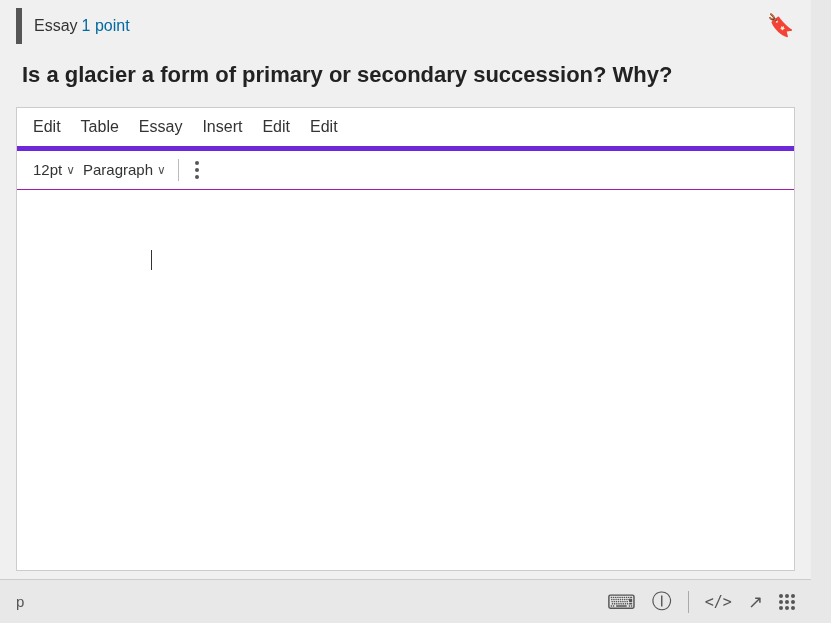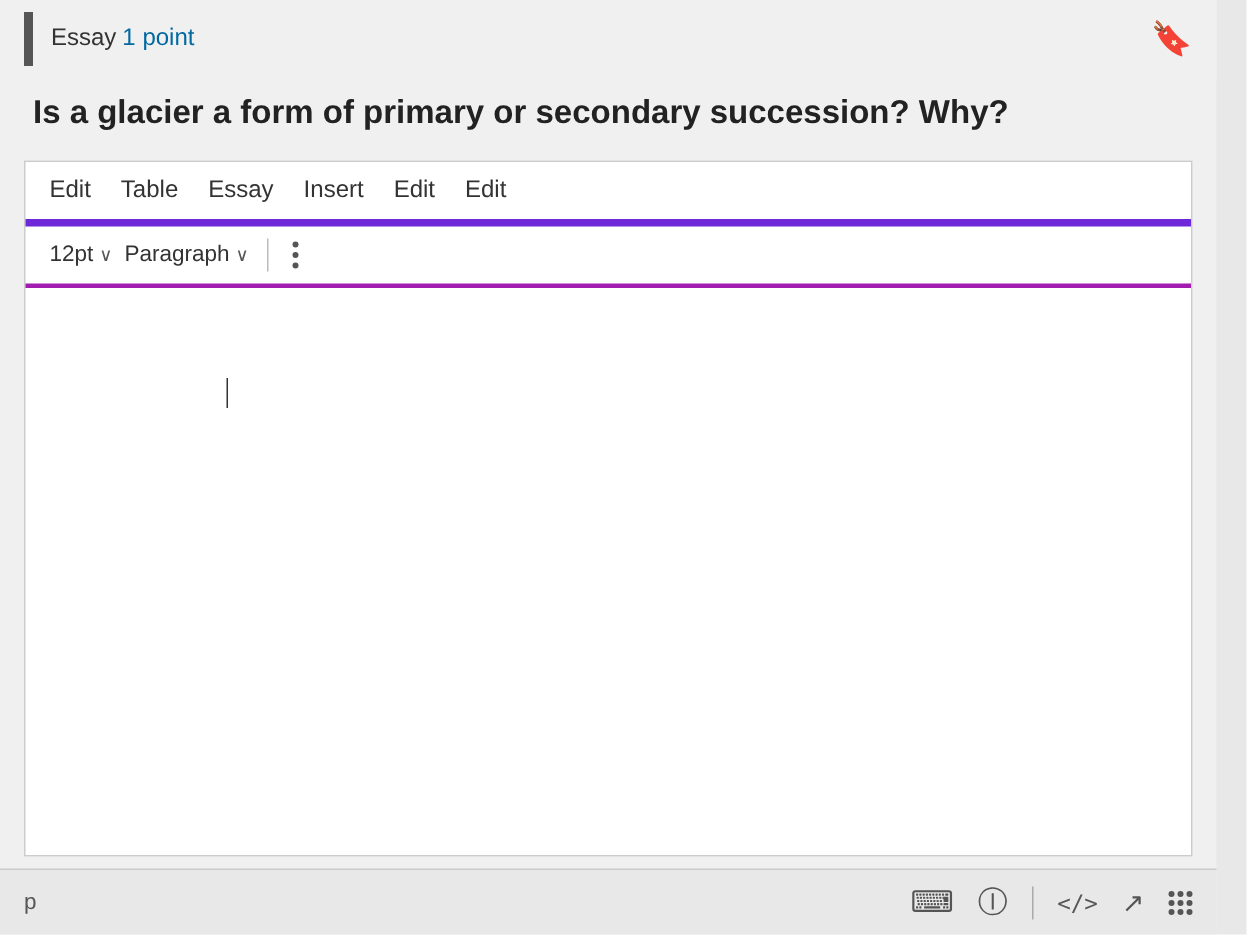--- a/index.html
+++ b/index.html
@@ -89,21 +89,21 @@
       font-size: 16px;
       color: #333;
       cursor: pointer;
     }
 
     .toolbar-bar {
       display: flex;
       align-items: center;
       padding: 8px 16px;
       gap: 8px;
-      border-bottom: 3px solid #a21caf;
+      border-bottom: 1px solid #a21caf;
     }
 
     .toolbar-dropdown {
       display: flex;
       align-items: center;
       gap: 4px;
       font-size: 15px;
       color: #333;
       cursor: pointer;
     }

